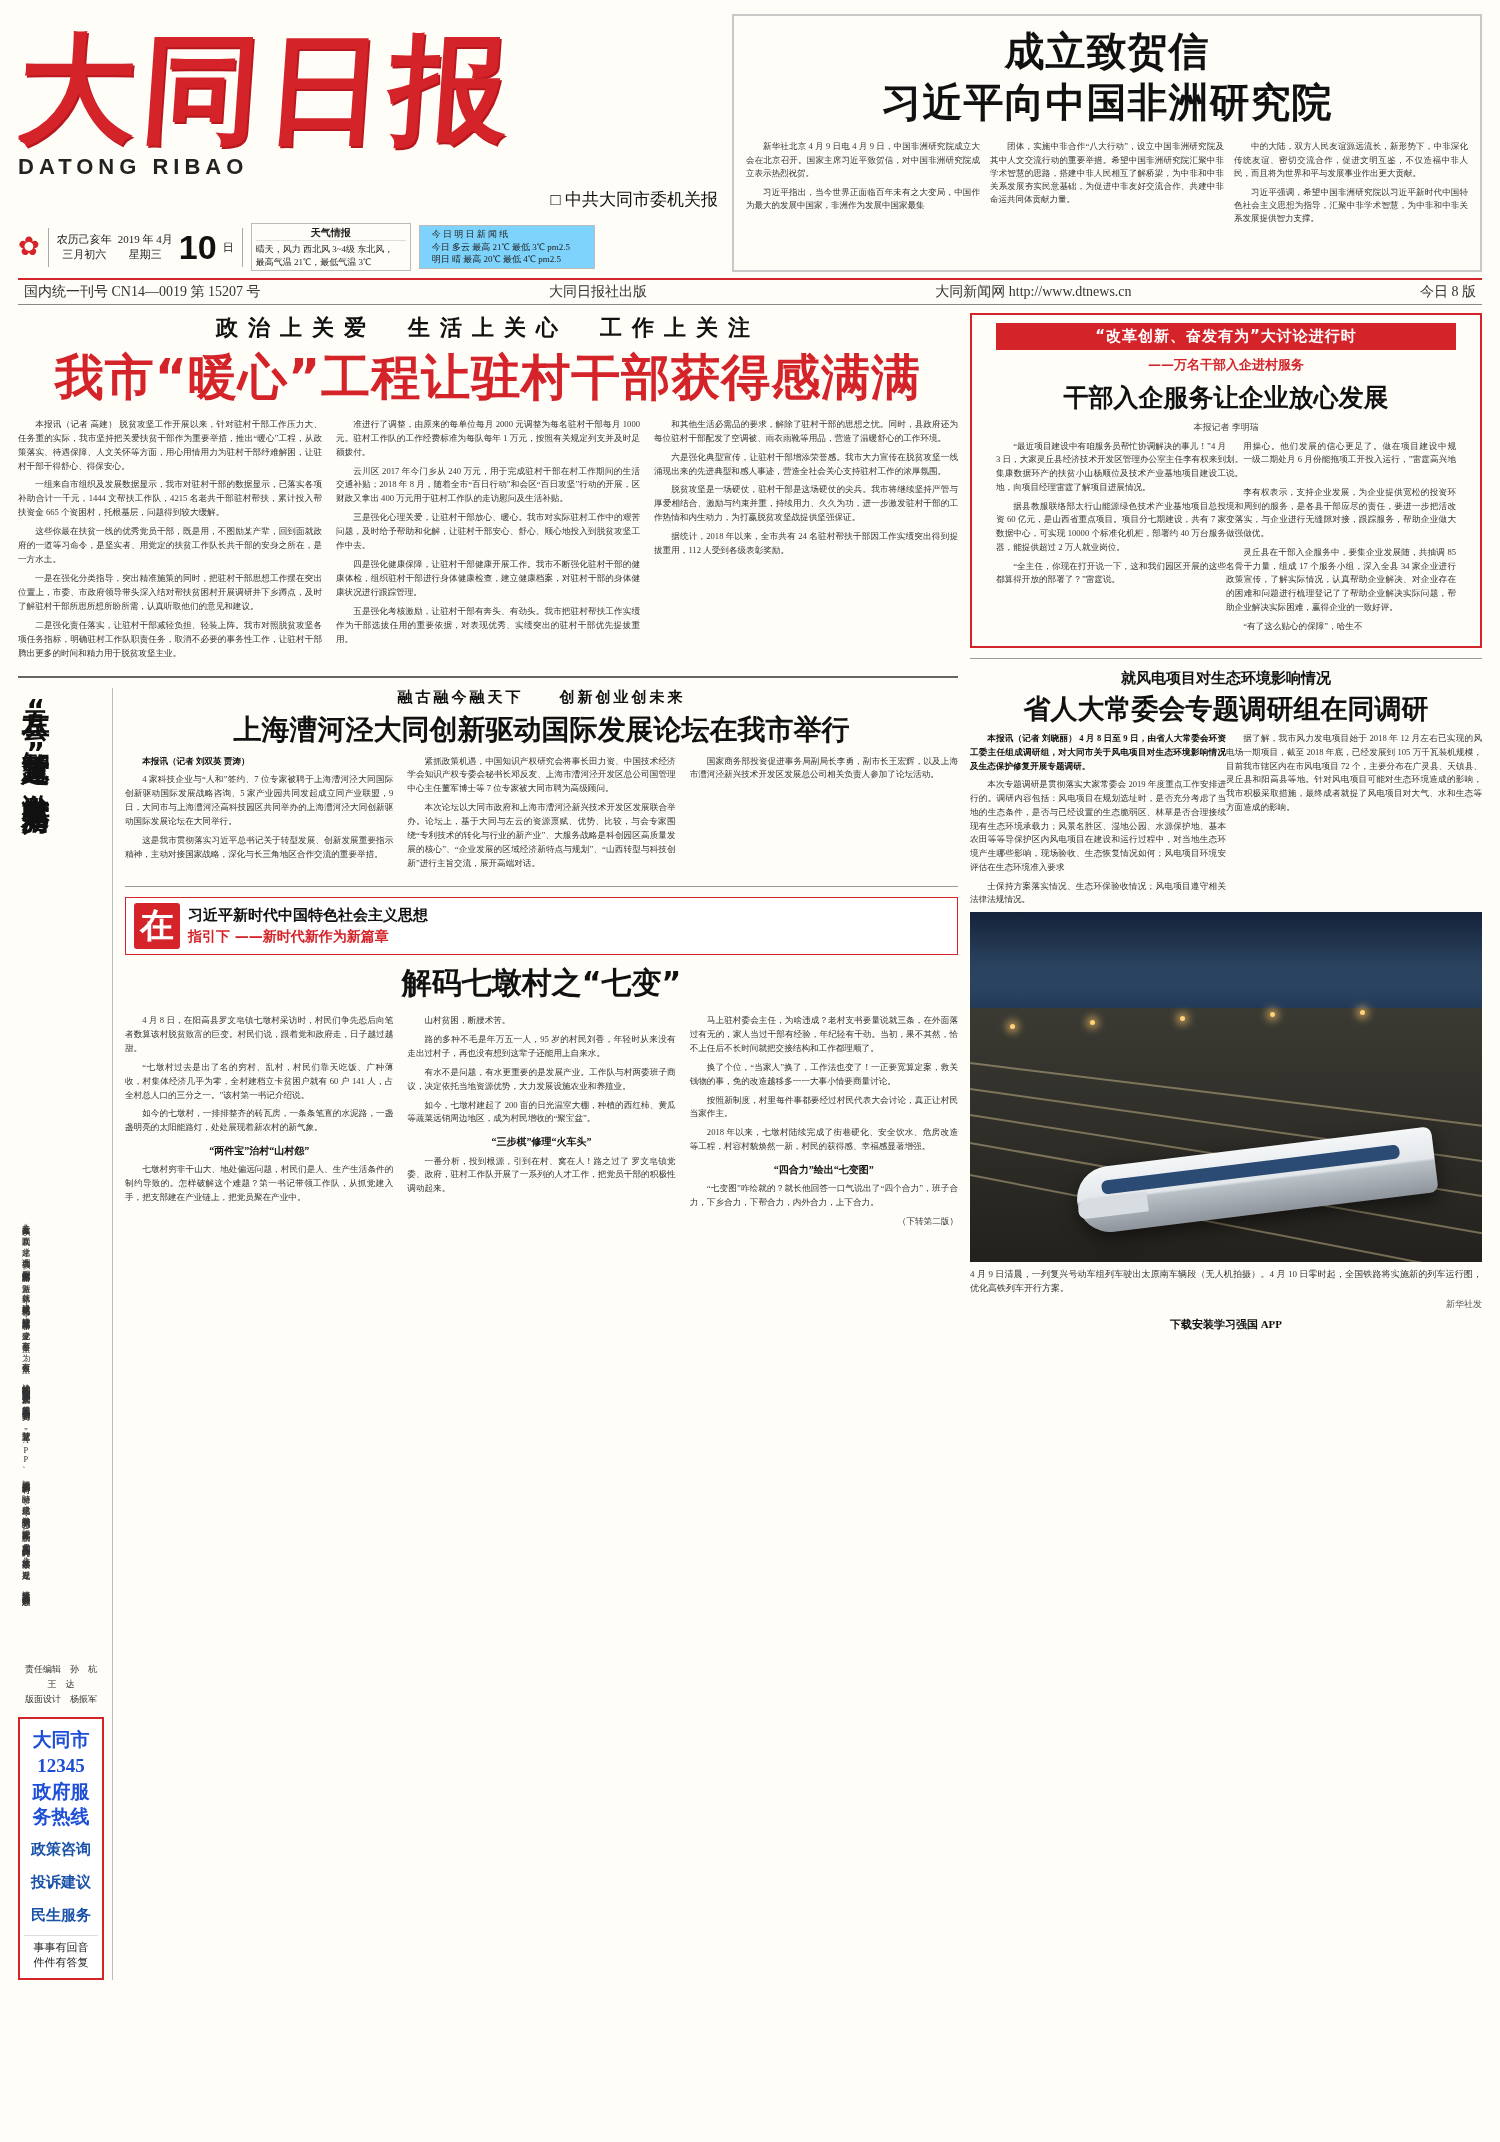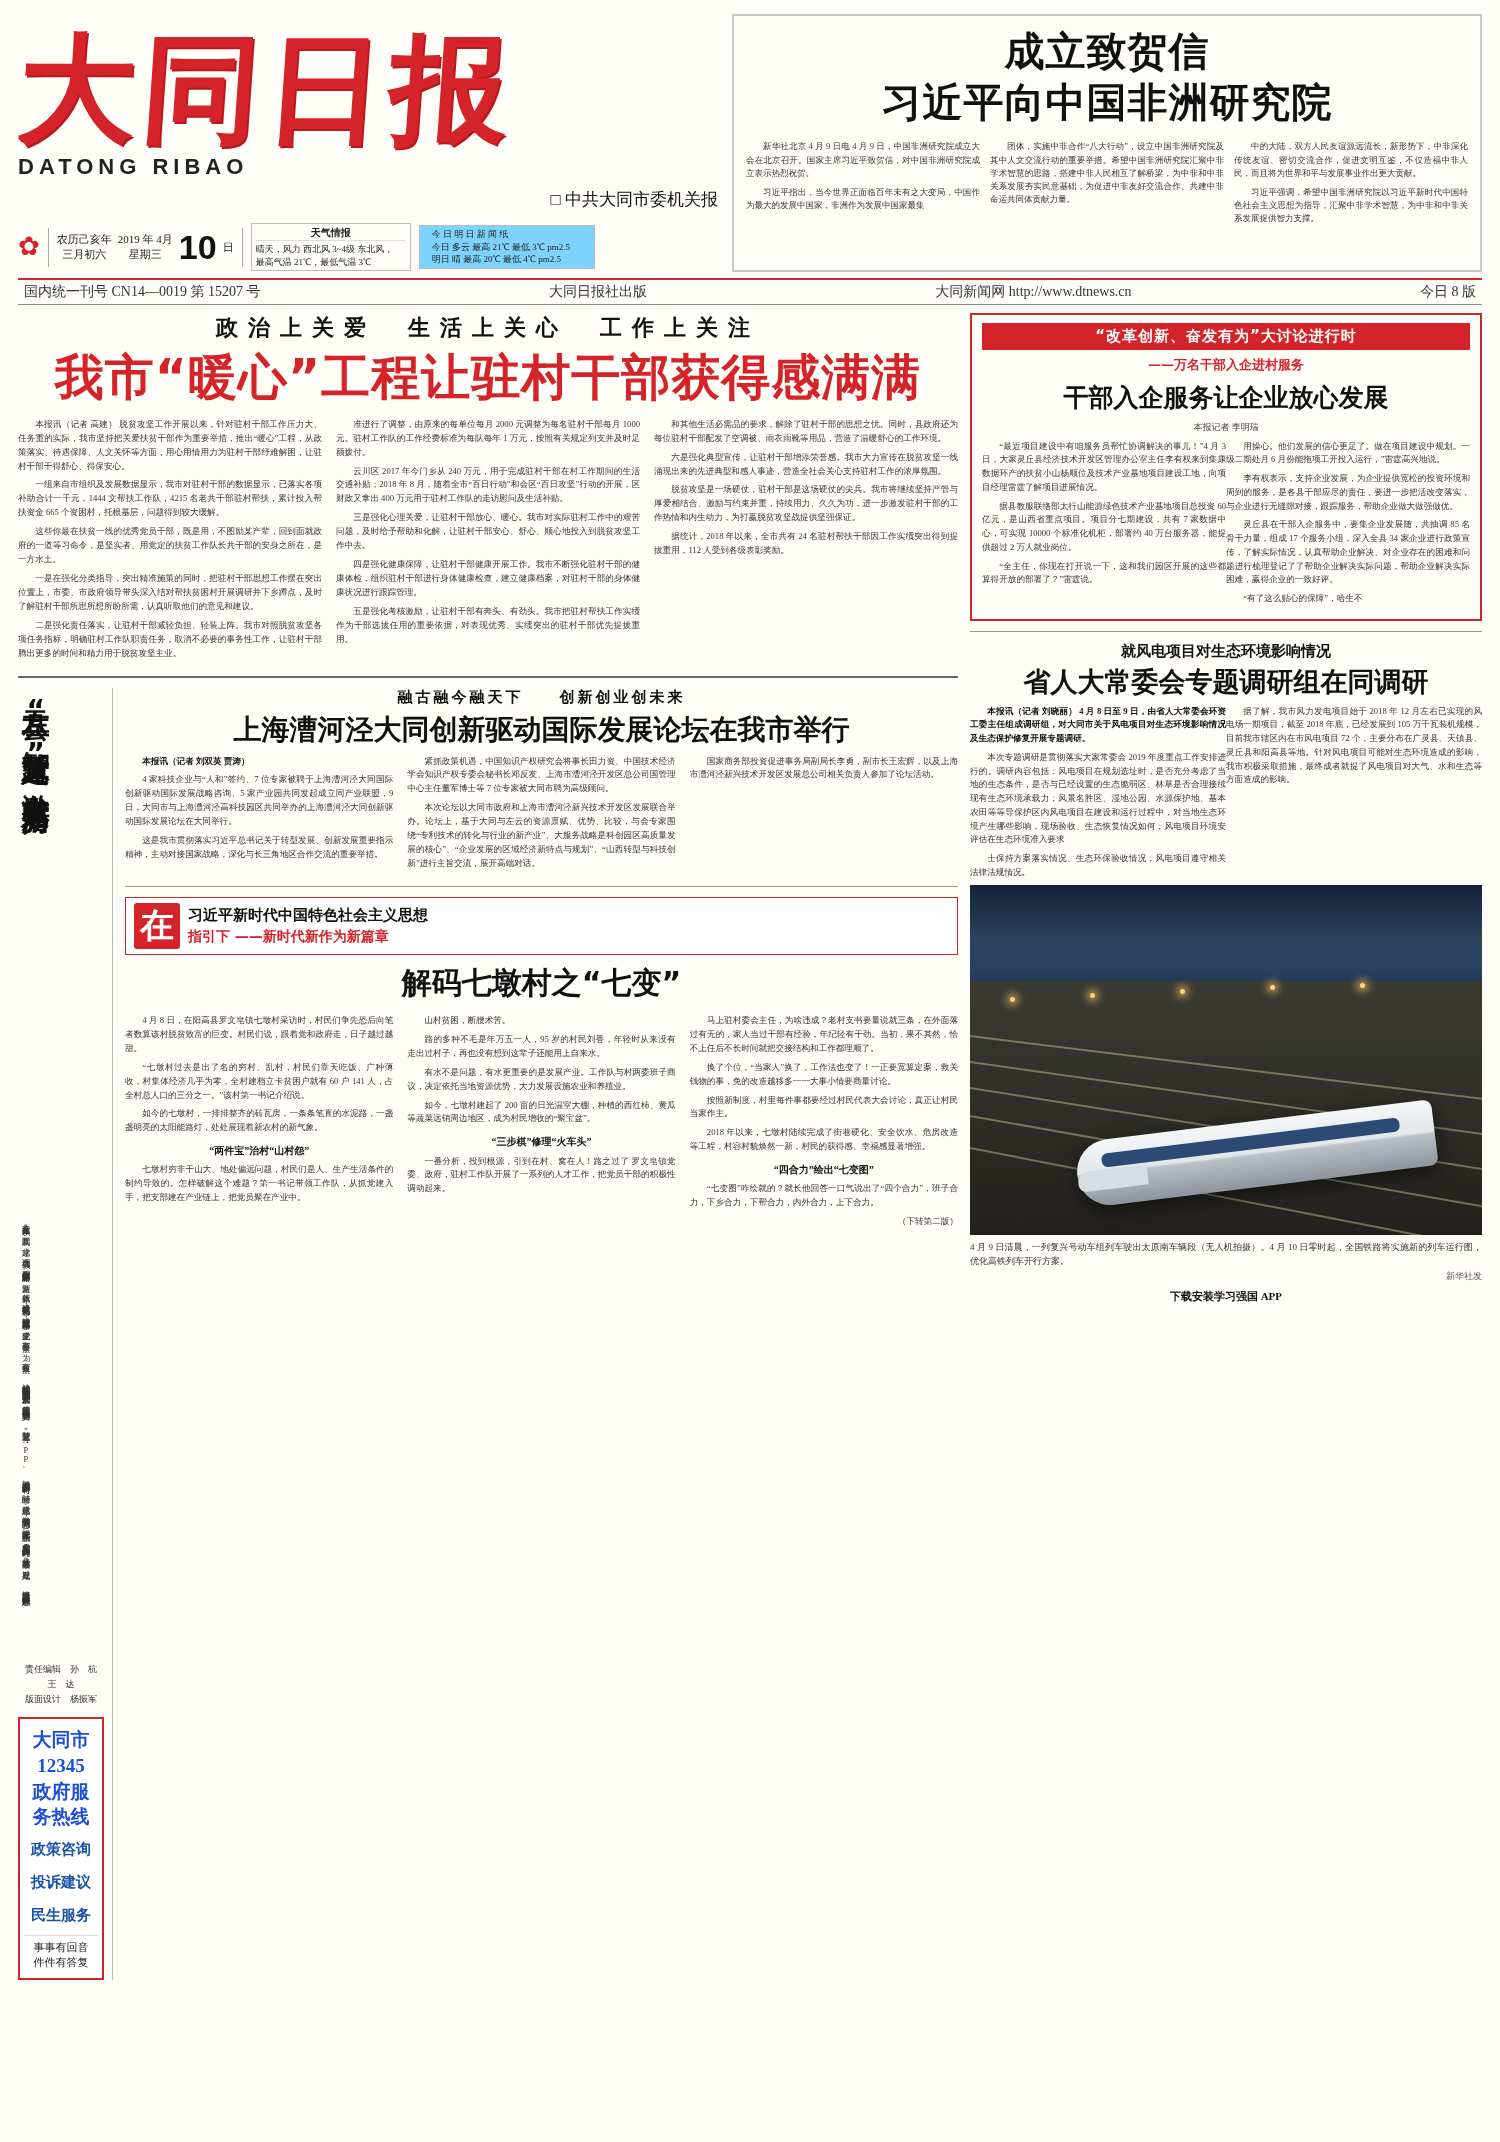--- a/index.html
+++ b/index.html
@@ -214,21 +214,21 @@
   }
   hr.rule-thick {
     border: 0;
     border-top: 2px solid #666;
     margin: 10px 0;
   }
 
   
   .red-box {
     border: 2px solid #d4242a;
-    padding: 8px 10px;
+    padding: 8px 24px;
     box-sizing: border-box;
   }
   .ribbon {
     background: #d4242a;
     color: #fff;
     text-align: center;
     font-weight: bold;
     font-size: 15px;
     padding: 4px 2px;
     font-family: "DejaVu Sans", sans-serif;

